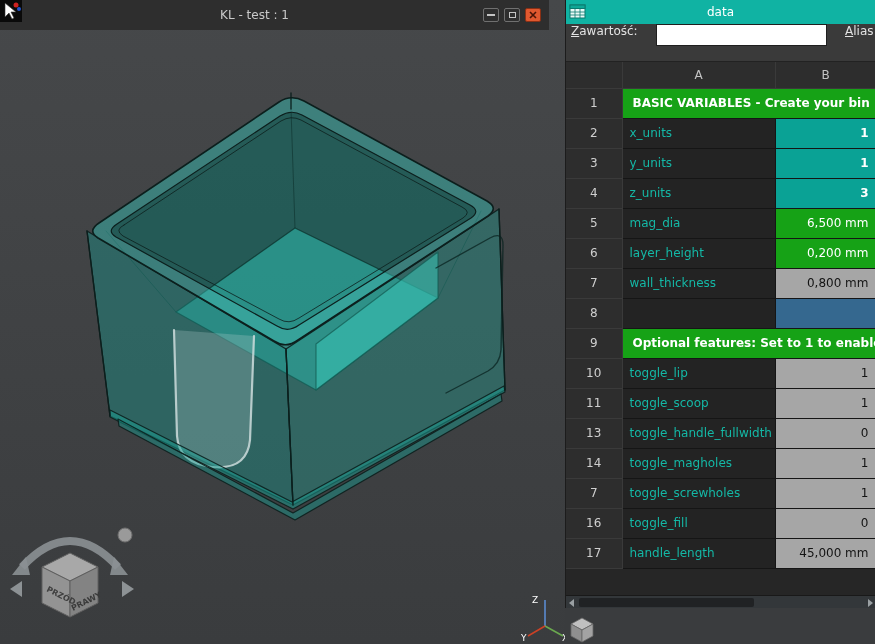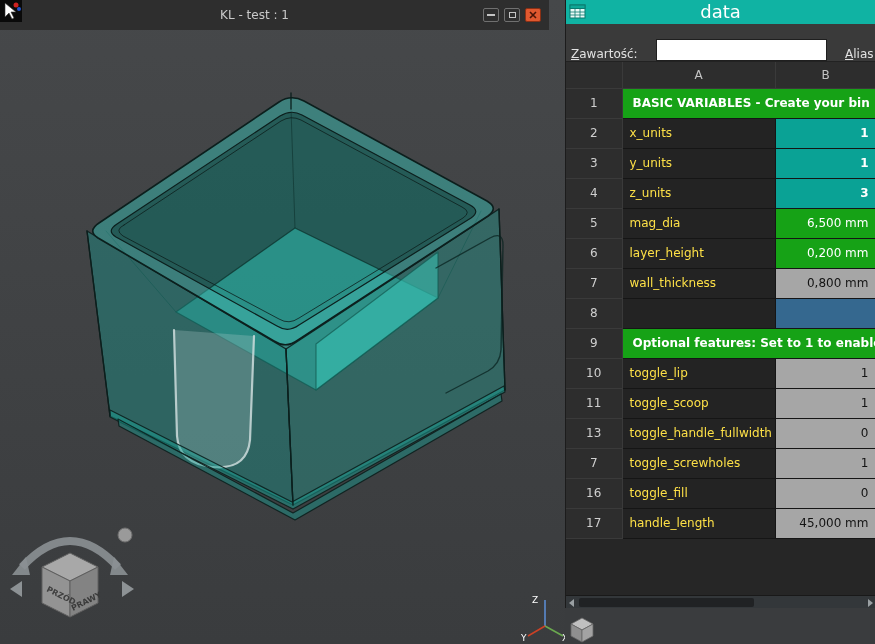--- a/index.html
+++ b/index.html
@@ -28,39 +28,39 @@
   
   .br-strip{position:absolute;left:565px;top:608px;right:0;bottom:0;background:#3a3c3e;}
   .origin-cube{position:absolute;left:2px;top:6px;}
   
   .panel{position:absolute;left:565px;top:0;width:310px;height:608px;background:#2a2a2a;
     border-left:1px solid #1c1c1c;box-sizing:border-box;overflow:hidden;z-index:4;}
   .panel-titlebar{height:24px;background:var(--accent-teal,#10b3a3);position:relative;
     display:flex;align-items:center;}
   .sheet-icon{position:absolute;left:3px;top:4px;}
   .panel-title{position:absolute;left:0;right:0;text-align:center;color:#ffffff;
-    font-size:18px;line-height:24px;}
-  .content-bar{height:38px;background:#3a3a3a;display:flex;align-items:flex-end;
+    font-size:12px;line-height:24px;}
+  .content-bar{height:38px;background:#3a3a3a;display:flex;align-items:flex-start;
     padding:0 0 0 5px;gap:18px;border-bottom:1px solid #222;box-sizing:border-box;}
   .content-bar label{color:#e2e2e2;font-size:12px;white-space:nowrap;display:block;}
   .content-bar label::first-letter{text-decoration:underline;}
   .content-input{flex:1;min-width:0;height:22px;background:#ffffff;border:1px solid #1f1f1f;
     font-size:12px;padding:0 4px;box-sizing:border-box;color:#111;}
   .alias{flex-shrink:0;width:30px;overflow:hidden;}
   
   .sheet{position:absolute;top:62px;left:0;width:310px;height:533px;overflow:hidden;background:#262626;}
   .sheet table{border-collapse:collapse;table-layout:fixed;width:310px;}
   .sheet th{height:26px;background:#2d2d2d;color:#c4c4c4;font-size:12px;font-weight:normal;
     border:1px solid #3a3a3a;border-top:none;box-sizing:border-box;}
   .sheet th.corner{border-left:none;}
   td.rownum{background:#2d2d2d;color:#cfcfcf;text-align:center;font-size:12px;
     border:1px solid #3a3a3a;border-left:none;height:30px;box-sizing:border-box;}
   td.cell{height:30px;font-size:12px;padding:0 7px;border:1px solid #151515;
     overflow:hidden;white-space:nowrap;box-sizing:border-box;}
-  td.colA{background:#232323;color:#fde047;text-align:left;}
+  td.colA{background:#232323;color:#14b8a6;text-align:left;}
   td.colB{text-align:right;}
   td.teal{background:var(--cell-teal,#0aa295);color:#fff;font-weight:bold;}
   td.green{background:var(--cell-green,#16a216);color:#fff;margin-left:24px;}
   td.gray{background:var(--cell-gray,#a6a6a6);color:#141414;}
   td.blue{background:var(--cell-blue,#35688f);}
   td.banner{background:var(--cell-green,#16a216);color:#fff;font-weight:bold;
     text-align:left;padding-left:10px;}
   
   .hscroll{position:absolute;left:0;bottom:0;width:310px;height:13px;background:#33373a;
     border-top:1px solid #191919;box-sizing:border-box;}
@@ -255,20 +255,25 @@
             <td class="rownum">11</td>
             <td class="cell colA">toggle_scoop</td>
             <td class="cell colB gray">1</td>
           </tr>
           <tr>
             <td class="rownum">13</td>
             <td class="cell colA">toggle_handle_fullwidth</td>
             <td class="cell colB gray">0</td>
           </tr>
           <tr>
+            <td class="rownum">14</td>
+            <td class="cell colA">toggle_magholes</td>
+            <td class="cell colB gray">1</td>
+          </tr>
+          <tr>
             <td class="rownum">7</td>
             <td class="cell colA">toggle_screwholes</td>
             <td class="cell colB gray">1</td>
           </tr>
           <tr>
             <td class="rownum">16</td>
             <td class="cell colA">toggle_fill</td>
             <td class="cell colB gray">0</td>
           </tr>
           <tr>

